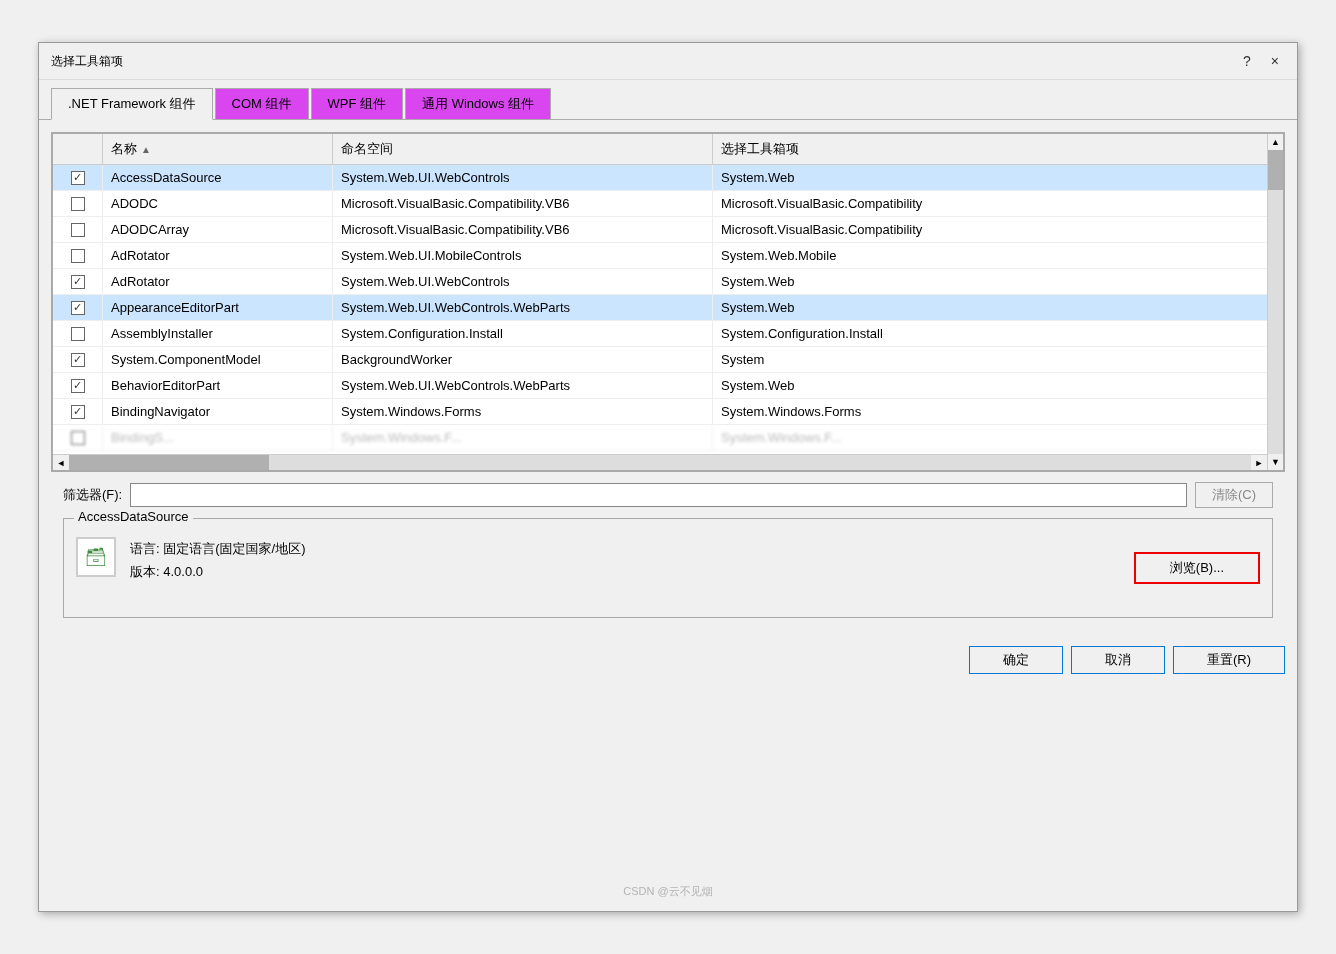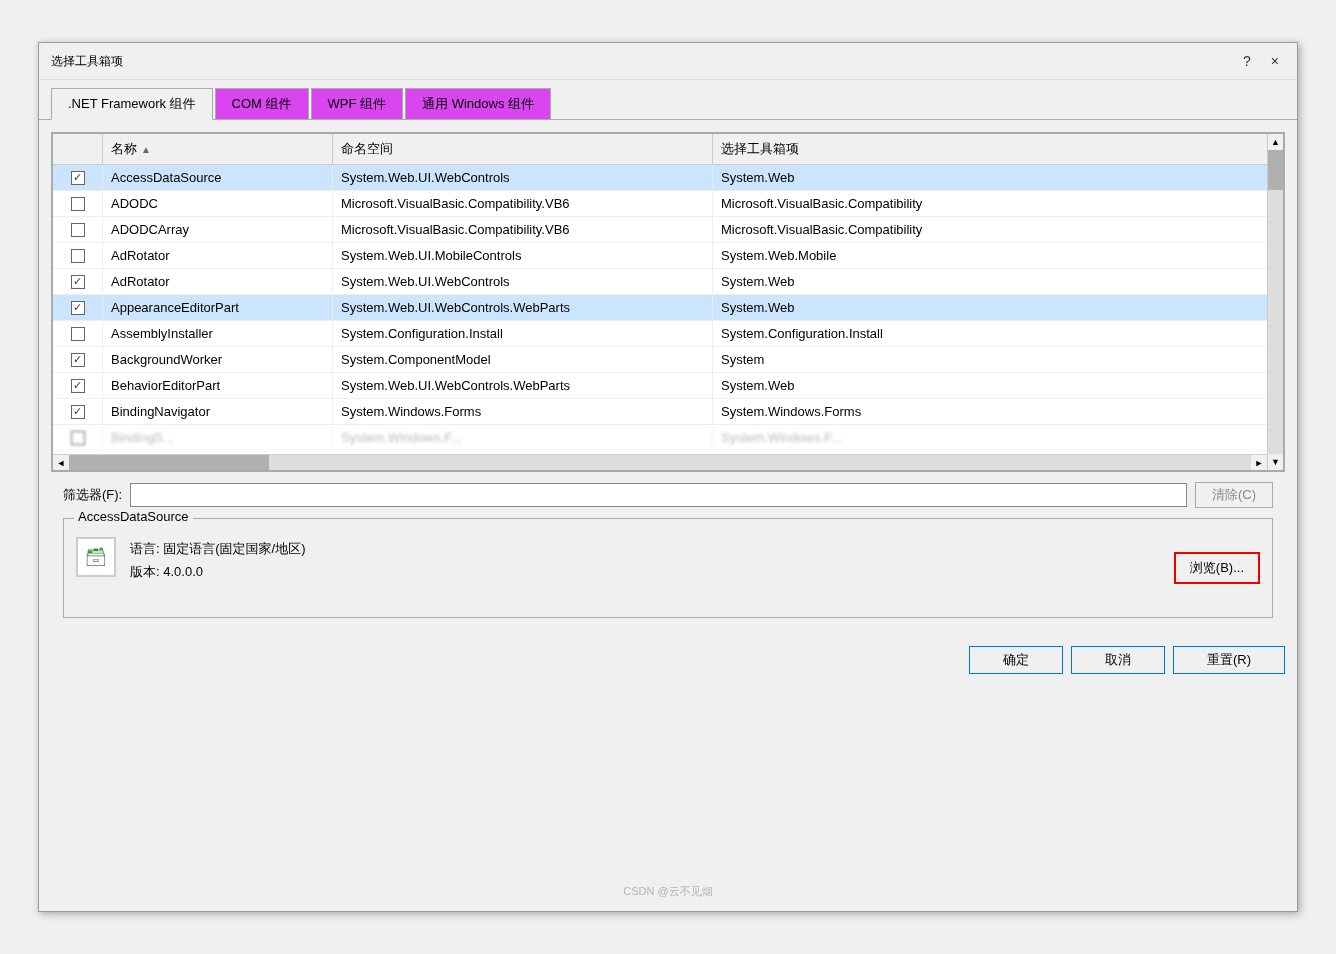--- a/index.html
+++ b/index.html
@@ -273,21 +273,21 @@
       line-height: 1.8;
     }
     .browse-btn-area {
       position: absolute;
       right: 12px;
       top: 50%;
       transform: translateY(-50%);
     }
     .btn-browse {
       height: 32px;
-      padding: 4px 14px;
+      padding: 4px 34px;
       border: 2px solid #e00;
       background: #f0f0f0;
       font-size: 13px;
       cursor: pointer;
     }
     .bottom-buttons {
       display: flex;
       justify-content: flex-end;
       padding: 16px 12px 12px 12px;
       gap: 8px;
@@ -416,22 +416,22 @@
           </div>
           <div class="td">AssemblyInstaller</div>
           <div class="td">System.Configuration.Install</div>
           <div class="td">System.Configuration.Install</div>
         </div>
 
         <div class="table-row">
           <div class="td td-check">
             <div class="checkbox-cell checked">✓</div>
           </div>
+          <div class="td">System.ComponentModel</div>
           <div class="td">BackgroundWorker</div>
-          <div class="td">System.ComponentModel</div>
           <div class="td">System</div>
         </div>
 
         <div class="table-row">
           <div class="td td-check">
             <div class="checkbox-cell checked">✓</div>
           </div>
           <div class="td">BehaviorEditorPart</div>
           <div class="td">System.Web.UI.WebControls.WebParts</div>
           <div class="td">System.Web</div>

